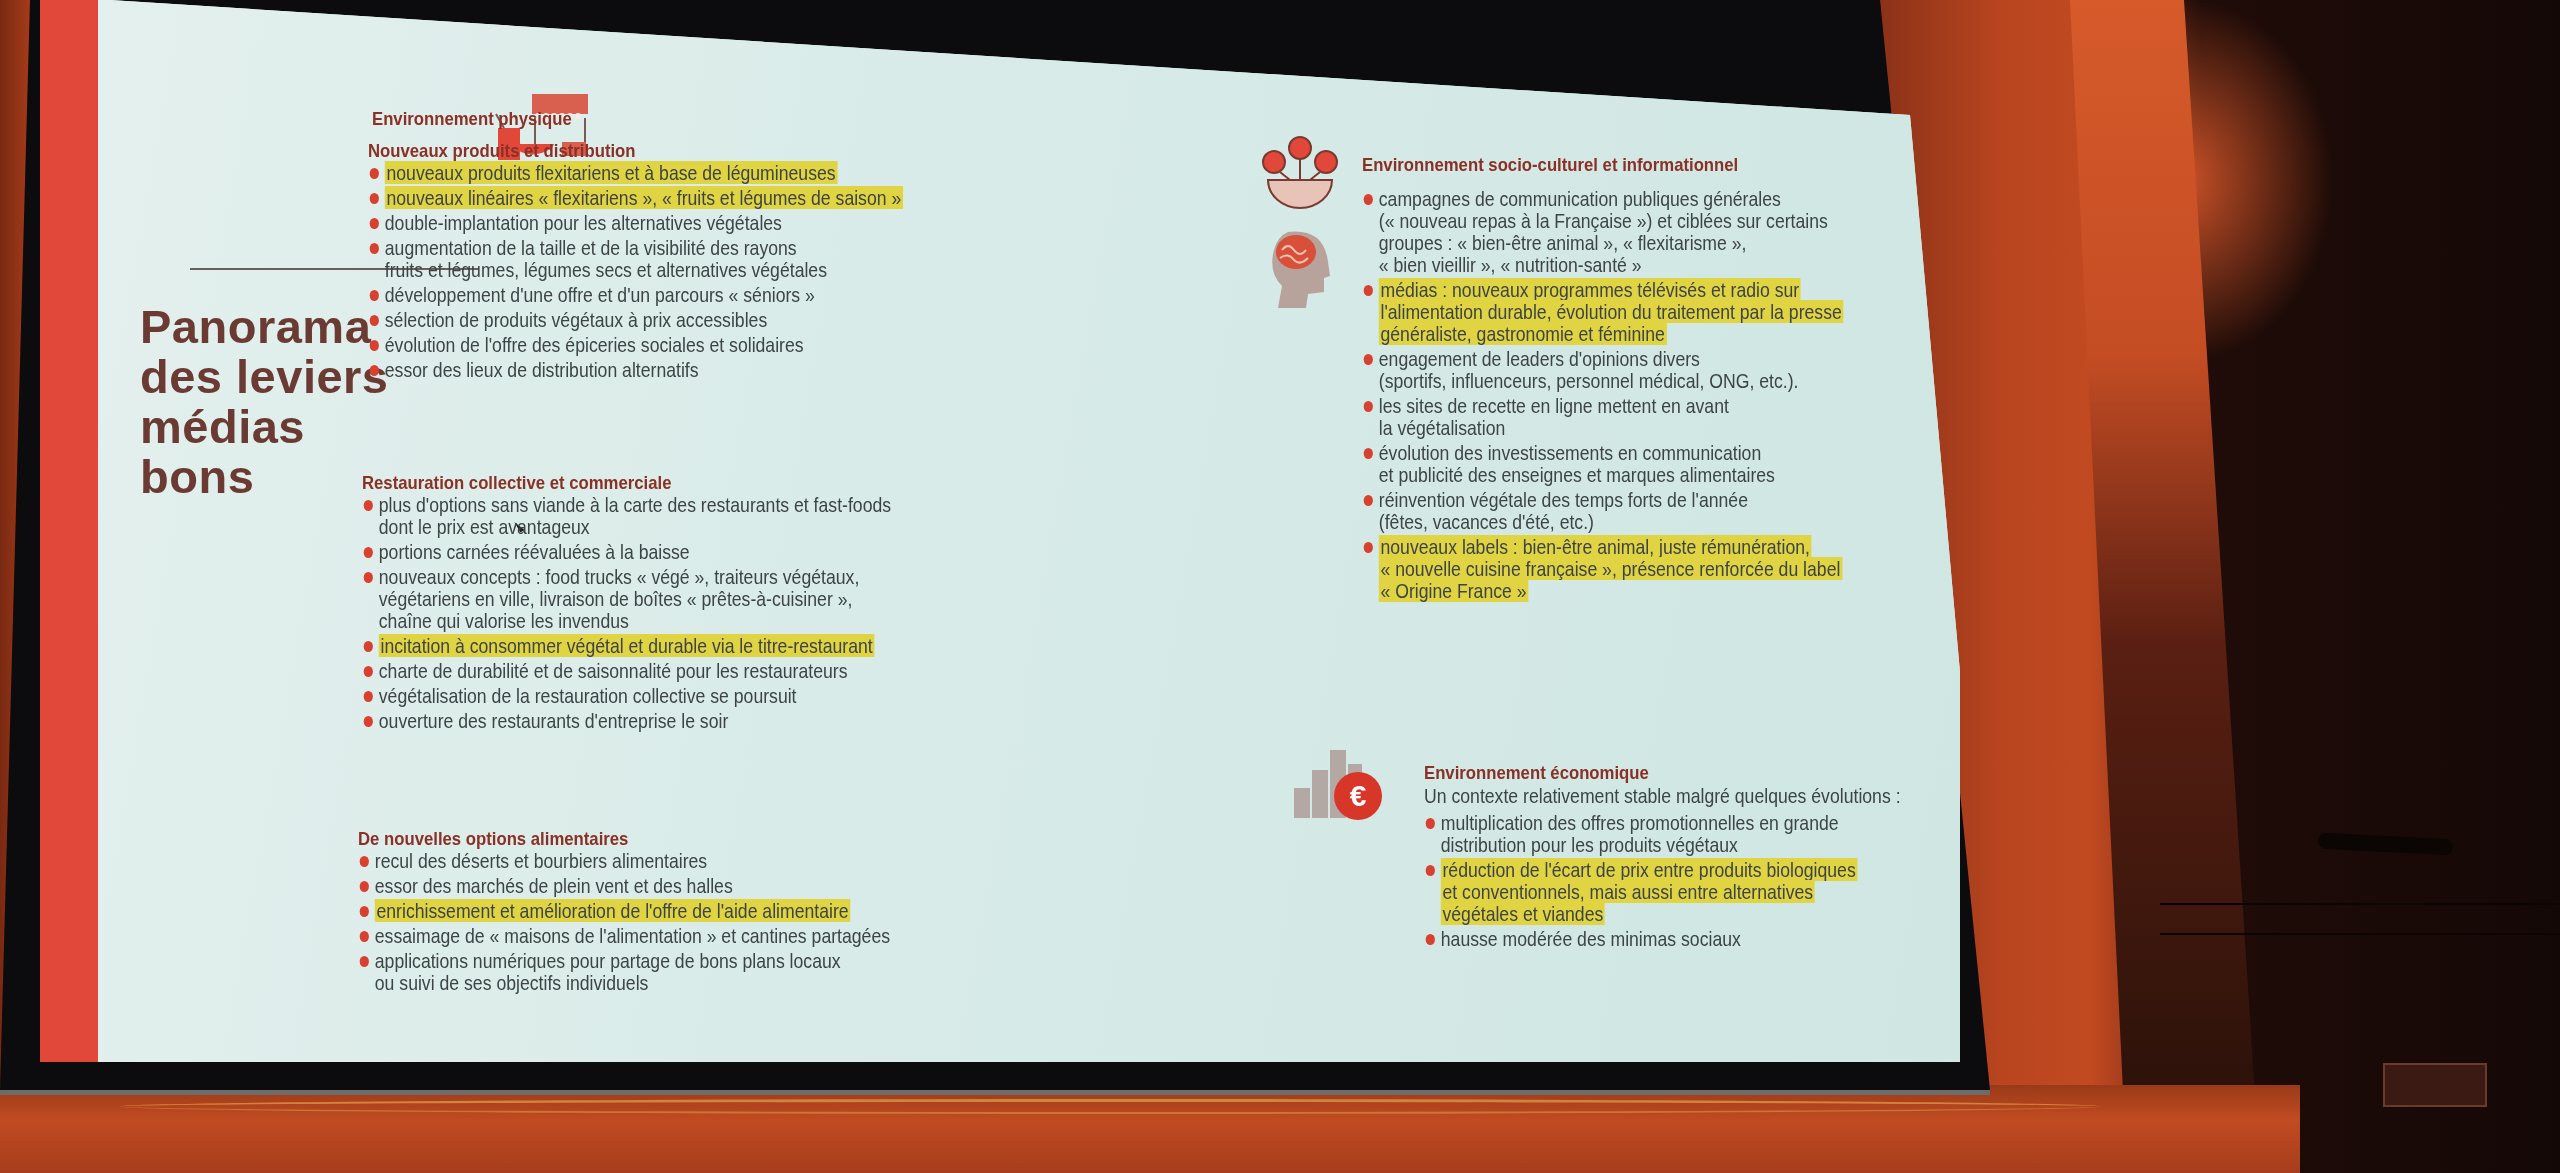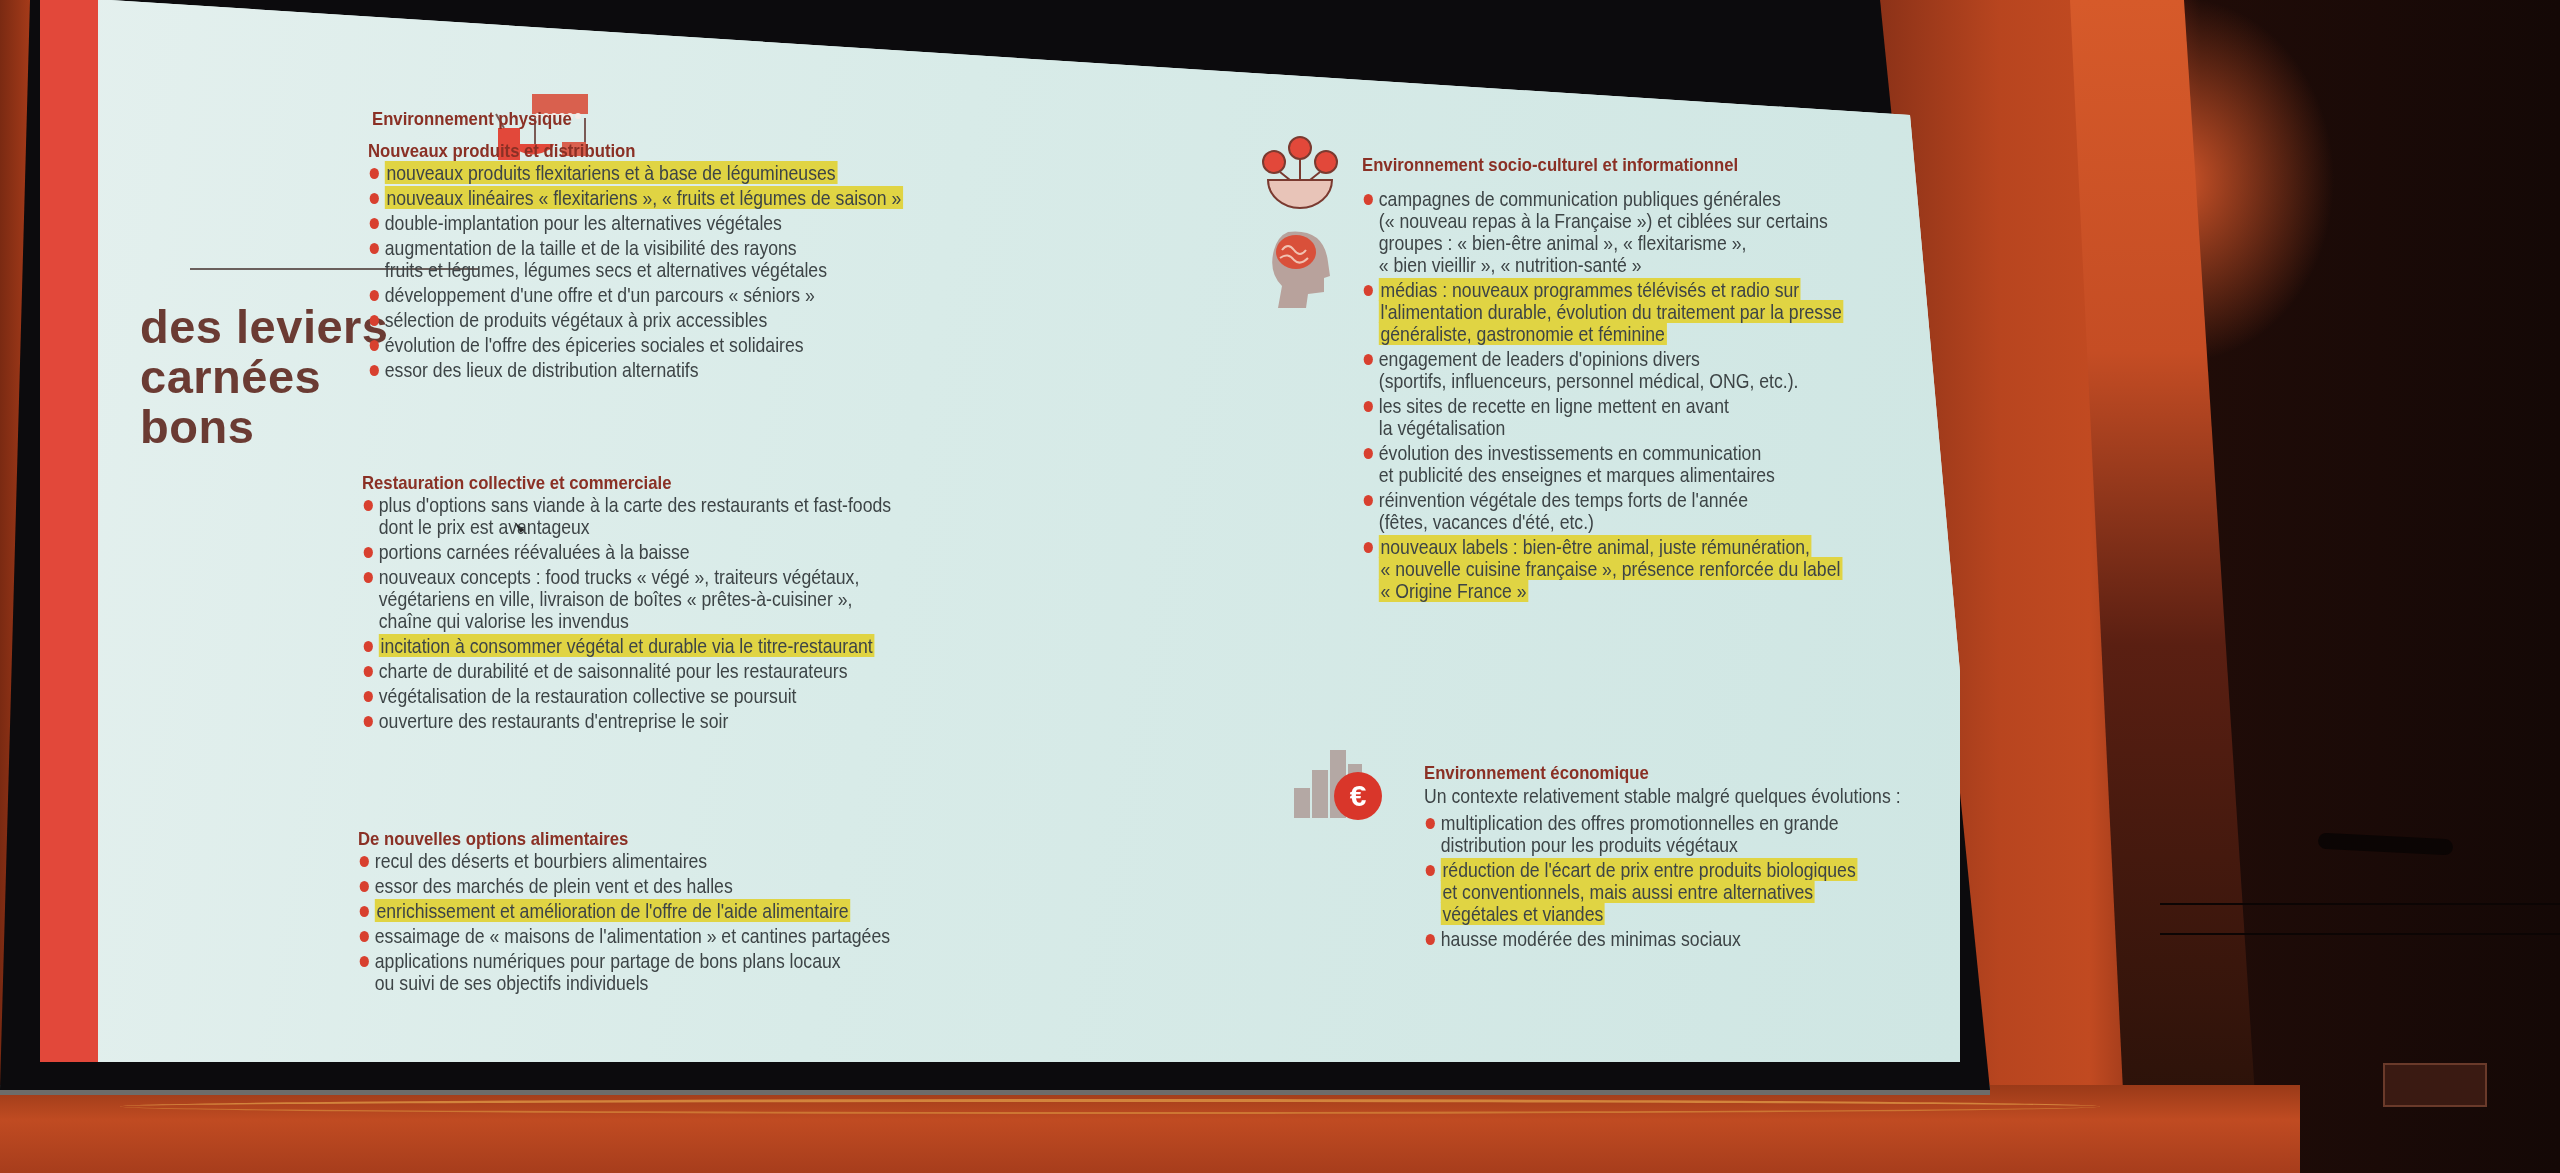--- a/index.html
+++ b/index.html
@@ -66,22 +66,23 @@
 <div class="rail"></div>
 
 <div class="screen-frame"></div>
 
 <div class="slide">
   <div class="slide-bg"></div>
   <div class="red-stripe"></div>
 
   <div class="title-rule"></div>
   <div class="slide-title">
+    <span>Panorama</span>
     <span>des leviers</span>
-    <span>carnées</span>
+    <span>médias</span>
     <span>bons</span>
   </div>
   <div class="cursor-icon"></div>
 
   <svg class="icon" style="left:450px;top:88px" width="105" height="76" viewBox="0 0 105 76">
     <rect x="42" y="6" width="56" height="20" fill="#d9604e"></rect>
     <g fill="#f4ece8">
         <circle cx="48" cy="28" r="3"></circle>
         <circle cx="56" cy="28" r="3"></circle>
         <circle cx="64" cy="28" r="3"></circle>

